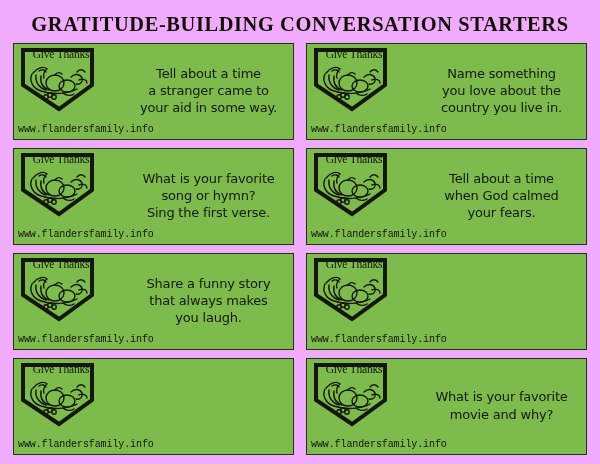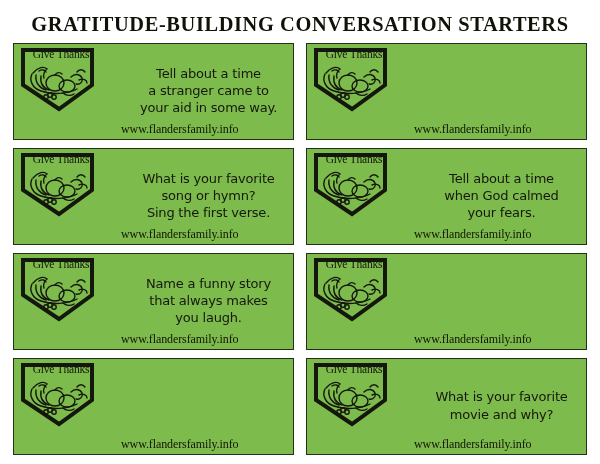--- a/index.html
+++ b/index.html
@@ -10,21 +10,21 @@
     width: 600px;
     height: 464px;
     background: #7dbb4c;
     font-family: "Liberation Sans", sans-serif;
     overflow: hidden;
   }
   .page {
     position: relative;
     width: 600px;
     height: 464px;
-    background: #ffffff;
+    background: #f0abfc;
     box-sizing: border-box;
   }
   .page-title {
     text-align: center;
     color: #111108;
     font-family: "Liberation Serif", serif;
     font-size: 20px;
     font-weight: bold;
     letter-spacing: 0.6px;
     line-height: 1;
@@ -50,21 +50,21 @@
     flex-direction: row;
     align-items: stretch;
     box-sizing: border-box;
     overflow: hidden;
   }
   .card-logo {
     position: relative;
     width: 92px;
     flex: 0 0 92px;
     display: flex;
-    flex-direction: row;
+    flex-direction: column;
     justify-content: flex-start;
     box-sizing: border-box;
     padding: 3px 2px 0 3px;
   }
   .shield {
     position: relative;
     width: 84px;
     height: 66px;
     margin: 0 auto 0 2px;
   }
@@ -80,27 +80,27 @@
     width: 84px;
     text-align: center;
     font-family: "Liberation Serif", serif;
     font-size: 11.5px;
     color: #14170d;
     line-height: 1;
     letter-spacing: -0.2px;
     pointer-events: none;
   }
   .site-url {
-    font-family: Liberation Serif, serif;
-    font-size: 12px;
+    font-family: Liberation Mono, monospace;
+    font-size: 10px;
     color: #141409;
     line-height: 1;
     margin-top: auto;
     margin-bottom: 4px;
-    margin-left: 18px;
+    margin-left: 1px;
     white-space: nowrap;
     letter-spacing: -0.1px;
   }
   .card-body {
     flex: 1 1 auto;
     display: flex;
     align-items: center;
     justify-content: center;
     padding: 2px 8px 4px 2px;
     box-sizing: border-box;
@@ -179,20 +179,25 @@
               <circle cx="35" cy="50" r="2.2"></circle>
               <circle cx="27" cy="50" r="2.2"></circle>
               <path d="M60 33 C64 31 68 33 68 36"></path>
               <path d="M20 24 C23 22 26 23 27 25"></path>
             </g>
           </svg>
           <div class="shield-label">Give Thanks</div>
         </div>
         <div class="site-url">www.flandersfamily.info</div>
       </div>
+      <div class="card-body">
+        <div class="card-text">Name something
+you love about the
+country you live in.</div>
+      </div>
     </div>
 
     <div class="card">
       <div class="card-logo">
         <div class="shield">
           <svg viewBox="0 0 84 66" xmlns="http://www.w3.org/2000/svg" aria-hidden="true">
             <path d="M4 3 L73 3 L73 38 L40 62 L4 38 Z" fill="none" stroke="#14170d" stroke-width="4"></path>
             <g fill="none" stroke="#14170d" stroke-width="1.4" stroke-linecap="round">
               <path d="M14 26 C19 20 25 19 28 22 C25 24 24 28 25 31"></path>
               <path d="M13 27 C10 33 13 41 22 44 C33 48 49 47 58 42"></path>
@@ -277,21 +282,21 @@
               <circle cx="27" cy="50" r="2.2"></circle>
               <path d="M60 33 C64 31 68 33 68 36"></path>
               <path d="M20 24 C23 22 26 23 27 25"></path>
             </g>
           </svg>
           <div class="shield-label">Give Thanks</div>
         </div>
         <div class="site-url">www.flandersfamily.info</div>
       </div>
       <div class="card-body">
-        <div class="card-text">Name a funny story
+        <div class="card-text">Share a funny story
 that always makes
 you laugh.</div>
       </div>
     </div>
 
     <div class="card">
       <div class="card-logo">
         <div class="shield">
           <svg viewBox="0 0 84 66" xmlns="http://www.w3.org/2000/svg" aria-hidden="true">
             <path d="M4 3 L73 3 L73 38 L40 62 L4 38 Z" fill="none" stroke="#14170d" stroke-width="4"></path>

